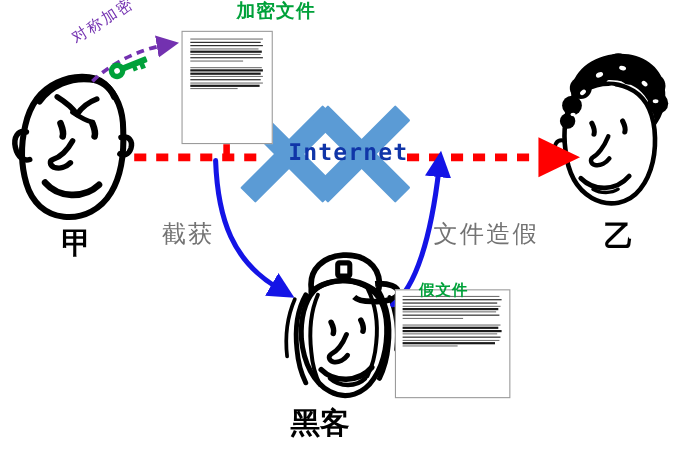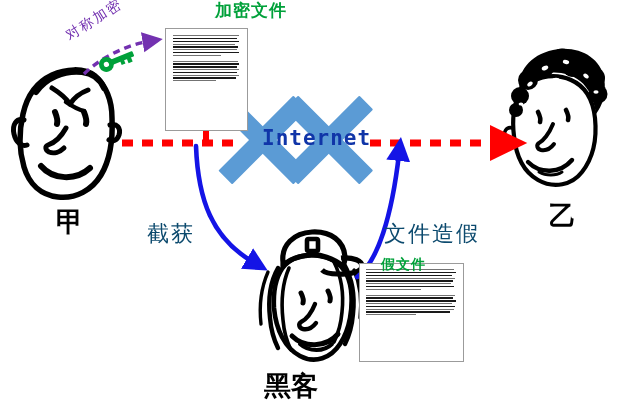--- a/index.html
+++ b/index.html
@@ -16,24 +16,23 @@
 
   .txt{position:absolute;white-space:nowrap;line-height:1;}
 
   .label-green{
     color:#00a13a;
     font-family:"DejaVu Serif", serif;
     font-weight:bold;
     letter-spacing:1px;
   }
   .label-purple{
-    color:#0c4a6e;
+    color:#737373;
     font-family:"DejaVu Serif", serif;
     letter-spacing:2px;
-    margin-top:20px;
   }
   .label-black{
     color:#000000;
     font-family:"DejaVu Sans", sans-serif;
     font-weight:bold;
   }
   .label-internet{
     color:#1035a8;
     font-family:"DejaVu Sans Mono", monospace;
     font-weight:bold;
@@ -44,21 +43,21 @@
   #lbl-fakefile{left:381px;top:257px;font-size:14px;}
   #lbl-symmetric{
     left:63px;top:30px;font-size:14px;
     transform:rotate(-32deg);
     transform-origin:left top;
     color:#7331b0;
     font-family:"DejaVu Serif", serif;
     letter-spacing:2px;
   }
   #lbl-intercept{left:147px;top:203px;font-size:22px;}
-  #lbl-forgery{left:384px;top:203px;font-size:22px;}
+  #lbl-forgery{left:394px;top:203px;font-size:22px;}
   #lbl-partya{left:56px;top:208px;font-size:27px;}
   #lbl-partyb{left:549px;top:202px;font-size:27px;}
   #lbl-hacker{left:264px;top:372px;font-size:27px;}
   #lbl-internet{left:262px;top:128px;font-size:21px;}
 
   .doc{
     position:absolute;
     background:#ffffff;
     border:1px solid #9b9b9b;
     box-sizing:border-box;

